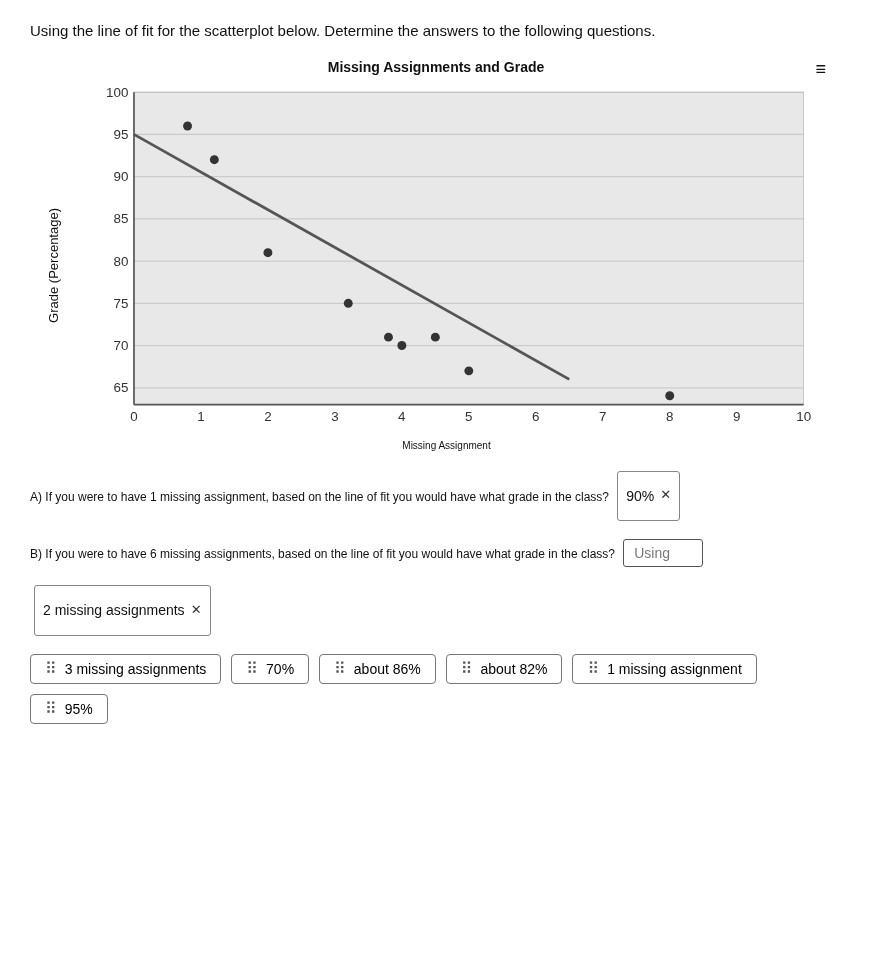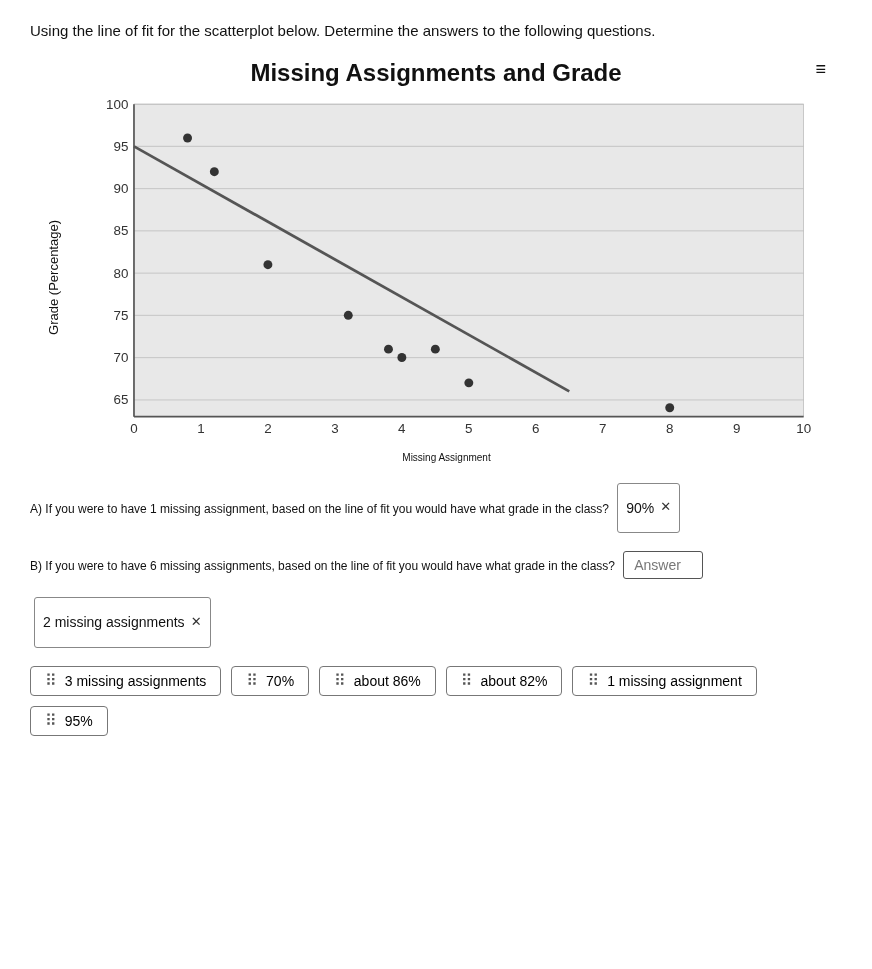--- a/index.html
+++ b/index.html
@@ -23,21 +23,21 @@
       margin: 0 auto 20px auto;
     }
     .chart-title-row {
       display: flex;
       align-items: center;
       justify-content: center;
       margin-bottom: 6px;
       position: relative;
     }
     .chart-title {
-      font-size: 24px;
+      font-size: 14px;
       font-weight: bold;
       text-align: center;
     }
     .chart-menu-icon {
       position: absolute;
       right: 0;
       top: 0;
       font-size: 18px;
       cursor: pointer;
     }
@@ -210,21 +210,21 @@
     <span class="question-text">A) If you were to have 1 missing assignment, based on the line of fit you would have what grade in the class?</span>
     <span class="answer-box">
       <span>90%</span>
       <span class="x-btn">✕</span>
     </span>
   </div>
 
   <div class="question-block">
     <span class="question-text">B) If you were to have 6 missing assignments, based on the line of fit you would have what grade in the class?</span>
     <span class="answer-input">
-      <span>Answer</span>
+      <span>Using</span>
     </span>
   </div>
 
   <div class="question-block">
     <span class="answer-box">
       <span>2 missing assignments</span>
       <span class="x-btn">✕</span>
     </span>
   </div>
 

